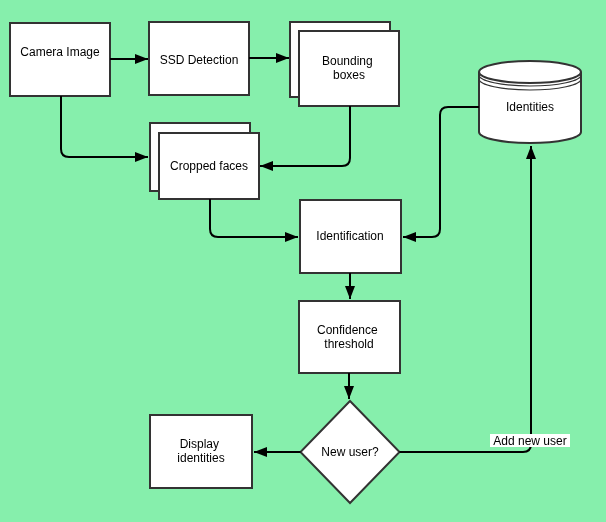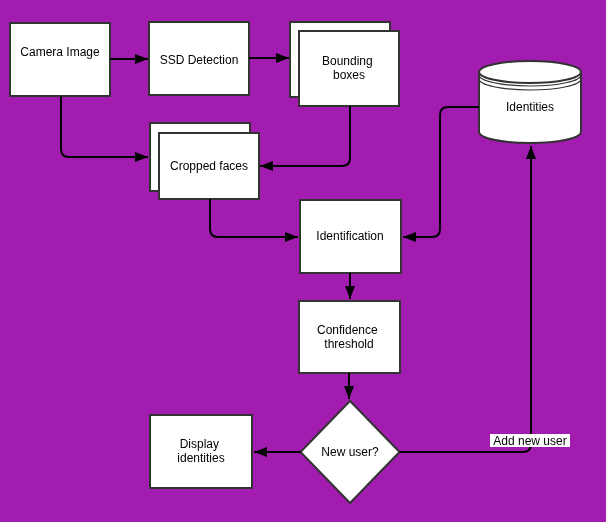--- a/index.html
+++ b/index.html
@@ -4,21 +4,21 @@
 <style>
   html, body {
     margin: 0;
     padding: 0;
     background: #ffffff;
   }
   .stage {
     position: relative;
     width: 606px;
     height: 522px;
-    background: #a21caf;
+    background: #86efac;
     overflow: hidden;
     font-family: "Liberation Sans", sans-serif;
   }
   svg text {
     font-family: "Liberation Sans", sans-serif;
     font-size: 12px;
     fill: #000000;
   }
   .shape {
     fill: #ffffff;

